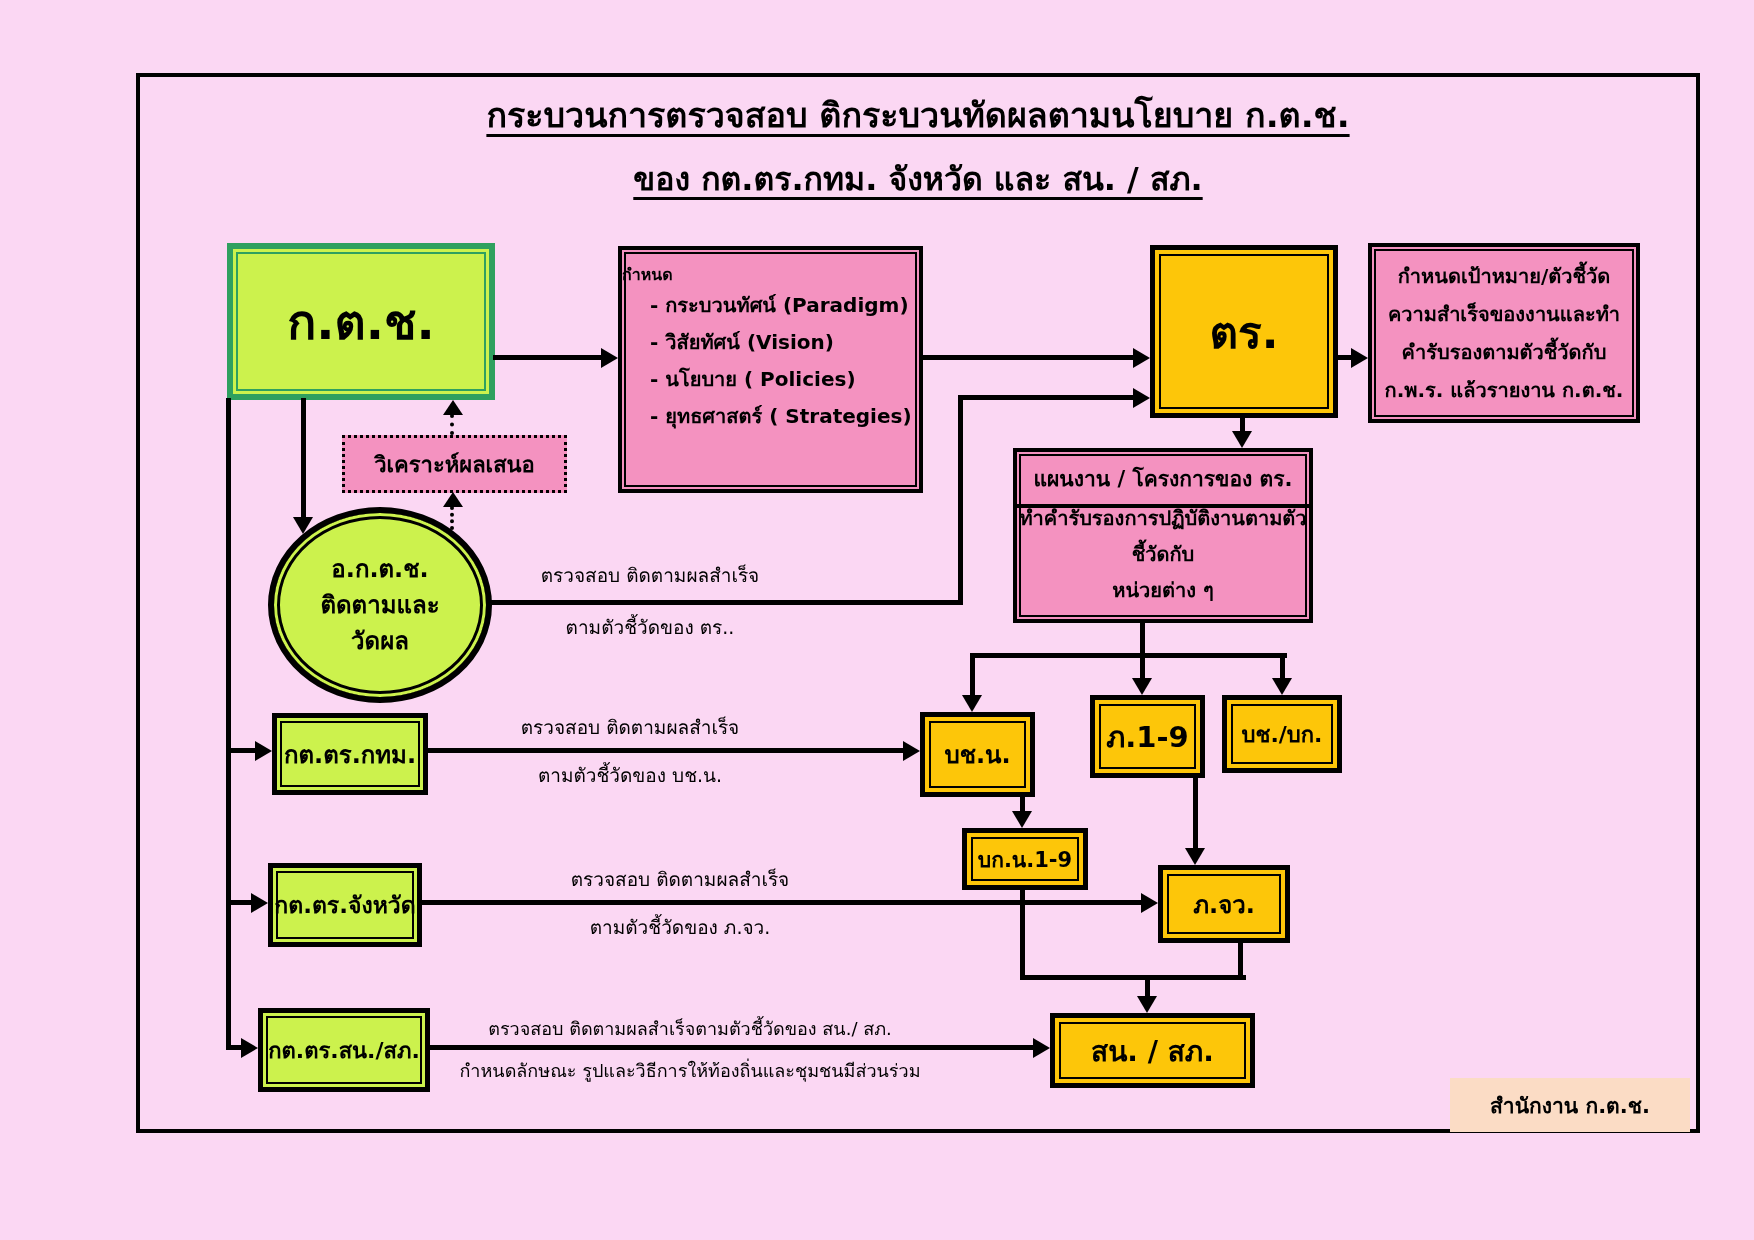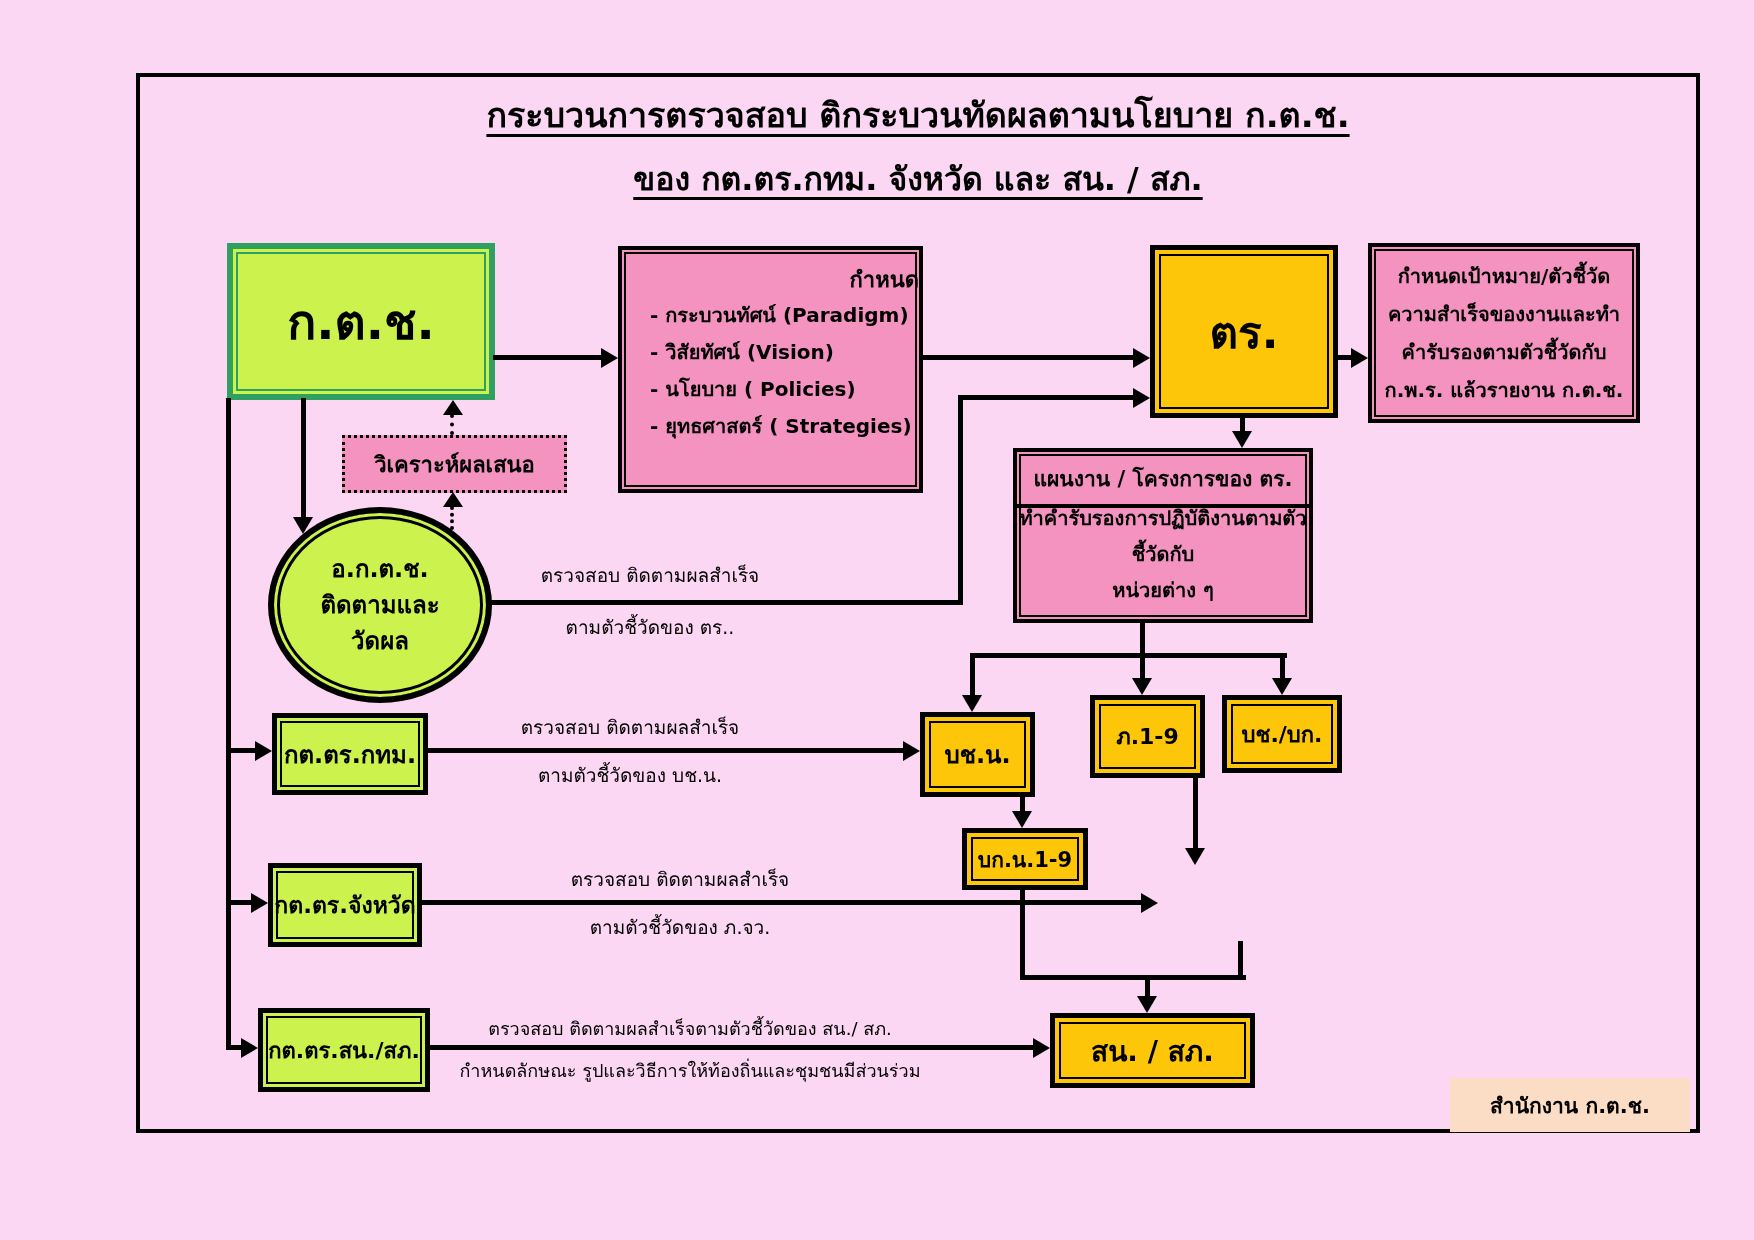--- a/index.html
+++ b/index.html
@@ -48,21 +48,21 @@
   <div class="frame"></div>
 
   <div class="title t1">กระบวนการตรวจสอบ ติกระบวนทัดผลตามนโยบาย ก.ต.ช.</div>
   <div class="title t2">ของ กต.ตร.กทม. จังหวัด และ สน. / สภ.</div>
 
   <div class="abs ctr kotoch" style="left:227px;top:243px;width:268px;height:157px;font-size:48px;">
     <span class="b">ก.ต.ช.</span>
   </div>
 
   <div class="abs pinkbox" style="left:618px;top:246px;width:305px;height:247px;padding-top:12px;">
-    <div class="b" style="text-align:right;font-size:22px;">กำหนด</div>
+    <div class="b" style="text-align:left;font-size:16px;">กำหนด</div>
     <div class="define-items">
       <div>- กระบวนทัศน์ (Paradigm)</div>
       <div>- วิสัยทัศน์ (Vision)</div>
       <div>- นโยบาย ( Policies)</div>
       <div>- ยุทธศาสตร์ ( Strategies)</div>
     </div>
   </div>
 
   <div class="abs ctr orangebox" style="left:1150px;top:245px;width:188px;height:173px;font-size:44px;">
     <span class="b">ตร.</span>
@@ -89,28 +89,31 @@
     <div class="ctr b" style="height:56px;border-bottom:4px solid #000;font-size:21px;">แผนงาน / โครงการของ ตร.</div>
     <div class="ctr b" style="height:91px;font-size:20px;line-height:36px;">
       <div>ทำคำรับรองการปฏิบัติงานตามตัวชี้วัดกับ</div>
       <div>หน่วยต่าง ๆ</div>
     </div>
   </div>
 
   <div class="abs ctr orangebox b" style="left:920px;top:712px;width:115px;height:85px;font-size:24px;">
     <span>บช.น.</span>
   </div>
-  <div class="abs ctr orangebox b" style="left:1090px;top:695px;width:115px;height:83px;font-size:22px;">
+  <div class="abs ctr orangebox b" style="left:1090px;top:695px;width:115px;height:83px;font-size:29px;">
     <span>ภ.1-9</span>
   </div>
   <div class="abs ctr orangebox b" style="left:1222px;top:695px;width:120px;height:78px;font-size:22px;">
     <span>บช./บก.</span>
   </div>
   <div class="abs ctr orangebox b" style="left:962px;top:828px;width:126px;height:62px;font-size:21px;">
     <span>บก.น.1-9</span>
+  </div>
+  <div class="abs ctr orangebox b" style="left:1158px;top:865px;width:132px;height:78px;font-size:24px;">
+    <span>ภ.จว.</span>
   </div>
   <div class="abs ctr orangebox b" style="left:1050px;top:1013px;width:205px;height:75px;font-size:28px;">
     <span>สน. / สภ.</span>
   </div>
 
   <div class="abs ctr greenbox b" style="left:272px;top:713px;width:156px;height:82px;font-size:24px;">
     <span>กต.ตร.กทม.</span>
   </div>
   <div class="abs ctr greenbox b" style="left:268px;top:863px;width:154px;height:84px;font-size:23px;">
     <span>กต.ตร.จังหวัด</span>

